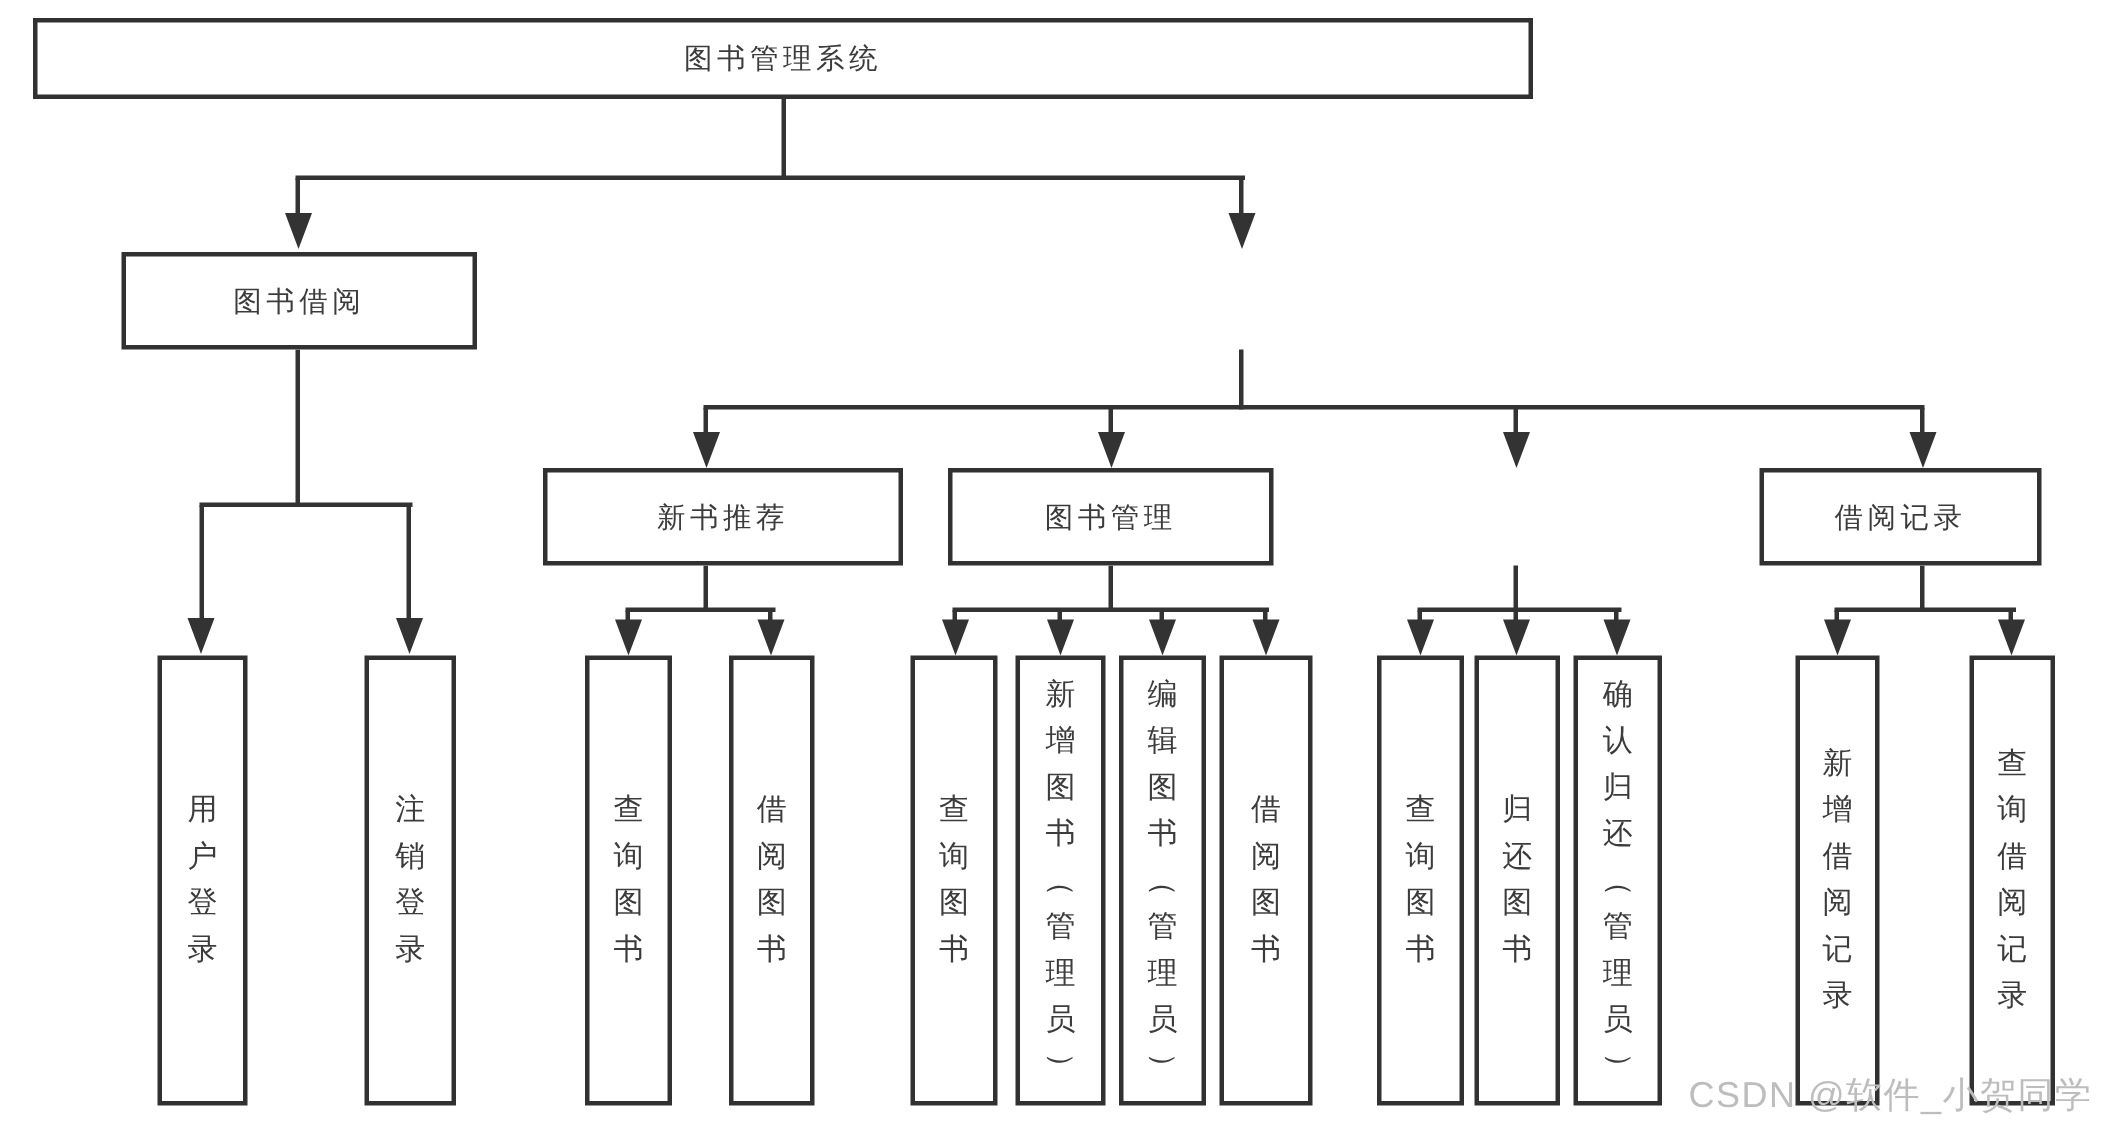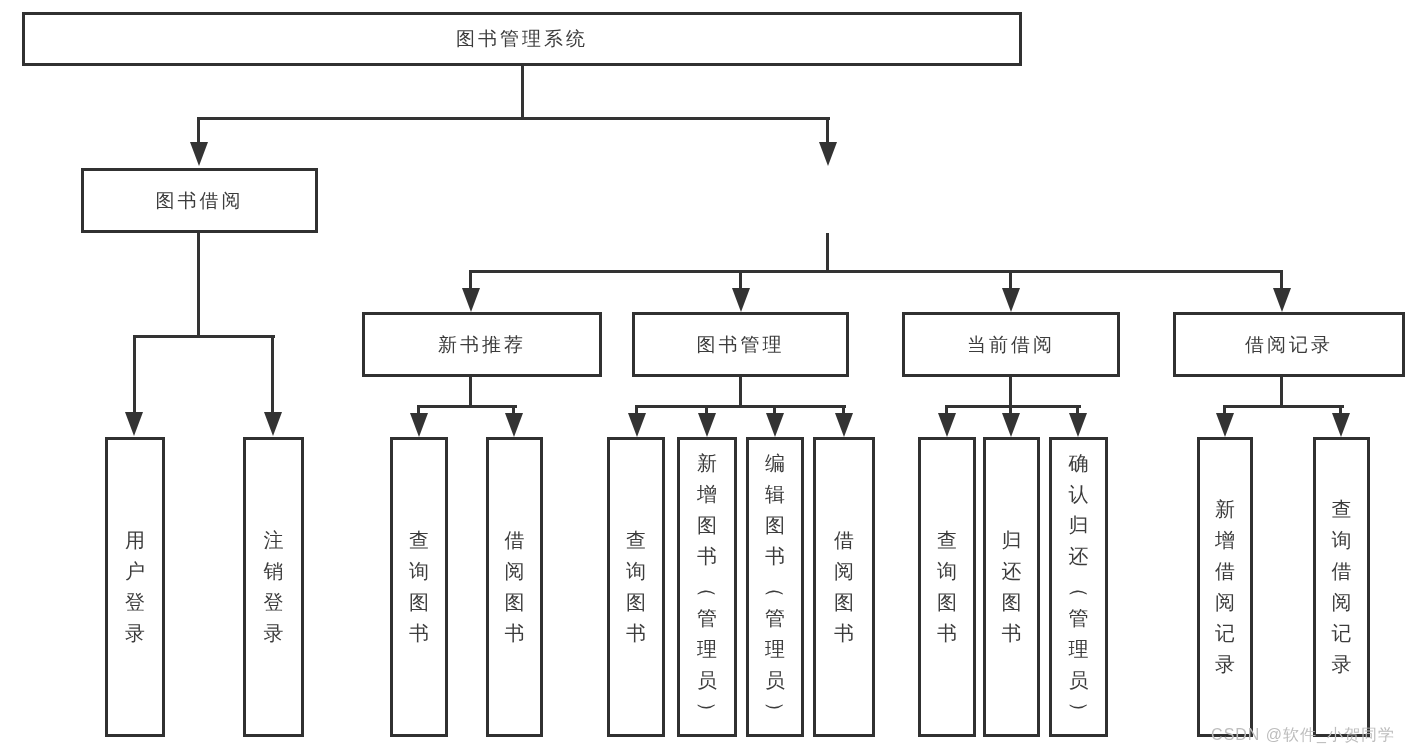--- a/index.html
+++ b/index.html
@@ -29,21 +29,21 @@
   .vline{width:3px;}
   .hline{height:3px;}
   .arrow{
     position:absolute;width:0;height:0;
     border-left:9px solid transparent;
     border-right:9px solid transparent;
     border-top:24px solid #333333;
   }
   .watermark{
     position:absolute;right:10px;bottom:1px;
-    font-size:16px;color:#bdbdbd;letter-spacing:1px;white-space:nowrap;
+    font-size:24px;color:#bdbdbd;letter-spacing:1px;white-space:nowrap;
   }
 </style>
 </head>
 <body>
 
 <div class="canvas">
 
   <div class="vline" style="left:521px;top:66px;height:53px;"></div>
   <div class="hline" style="left:197px;top:117px;width:633px;"></div>
   <div class="vline" style="left:197px;top:119px;height:28px;"></div>
@@ -110,24 +110,21 @@
   <div class="box" style="left:81px;top:168px;width:237px;height:65px;">
     <span class="hlabel">图书借阅</span>
   </div>
 
   <div class="box" style="left:362px;top:312px;width:240px;height:65px;">
     <span class="hlabel">新书推荐</span>
   </div>
   <div class="box" style="left:632px;top:312px;width:217px;height:65px;">
     <span class="hlabel">图书管理</span>
   </div>
-  <div class="box" style="left:902px;top:312px;width:218px;height:65px;">
-    <span class="hlabel">当前借阅</span>
-  </div>
-  <div class="box" style="left:1173px;top:312px;width:232px;height:65px;">
+  <div class="box" style="left:1173px;top:312px;width:188px;height:65px;">
     <span class="hlabel">借阅记录</span>
   </div>
 
   <div class="box leaf" style="left:105px;top:437px;width:60px;height:300px;">
     <div class="vlabel">
         <div class="vchar">用</div>
         <div class="vchar">户</div>
         <div class="vchar">登</div>
         <div class="vchar">录</div>
       </div>

